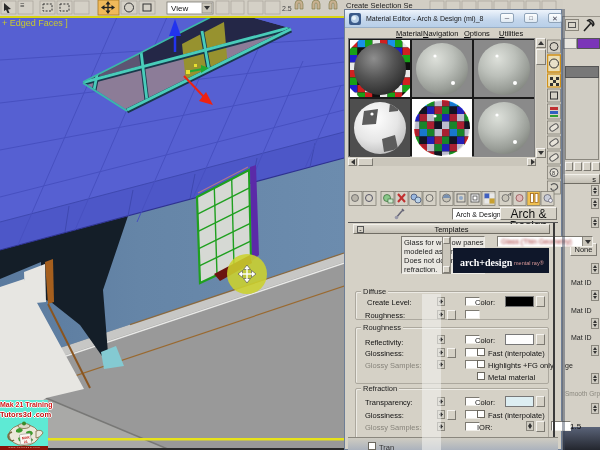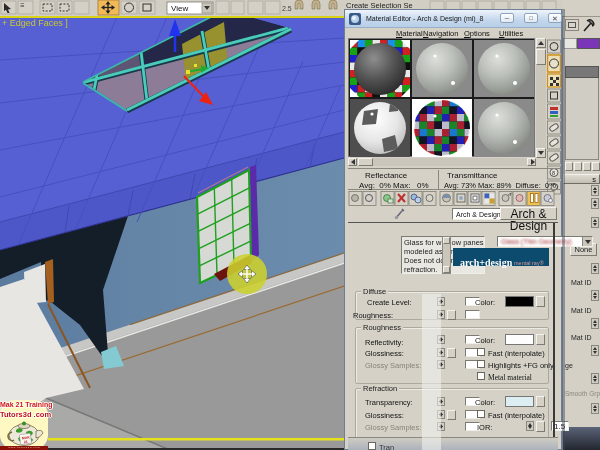--- a/index.html
+++ b/index.html
@@ -145,21 +145,21 @@
     <line x1="241" y1="274" x2="253" y2="274"></line>
   </g>
 
   <rect x="0" y="16" width="345" height="2" fill="#d8d414"></rect>
 
   <rect x="48" y="438" width="297" height="2.5" fill="#e6e21a"></rect>
   <rect x="0" y="448" width="345" height="2" fill="#2a2a2a"></rect>
   <text x="2" y="26" font-size="9" fill="#c9c92e">+ Edged Faces ]</text>
 </svg>
 
-<div class="abs" style="left:0;top:400px;width:48px;height:50px;background:#fef9c3;border-radius:15px;">
+<div class="abs" style="left:0;top:400px;width:48px;height:50px;background:#5eead4;">
   <div class="txt" style="left:0;top:1px;width:48px;text-align:center;font-size:7px;font-weight:bold;color:#d01818;text-shadow:-1px 0 0 #fff,1px 0 0 #fff,0 -1px 0 #fff,0 1px 0 #fff;">Mak 21 Training</div>
   <div class="txt" style="left:0;top:10px;width:48px;text-align:center;font-size:7.5px;font-weight:bold;color:#c01010;text-shadow:-1px 0 0 #fff,1px 0 0 #fff,0 -1px 0 #fff,0 1px 0 #fff;">Tutors3d .com</div>
   <svg class="abs" style="left:5px;top:19px;" width="40" height="27" viewBox="0 0 40 27">
     <ellipse cx="19" cy="16" rx="15" ry="10.5" fill="#ece8da" stroke="#7a6a40" stroke-width="0.8"></ellipse>
     <path d="M31,12 q6,-2 7,2 q-3,5 -7,5 z" fill="#ece8da" stroke="#7a6a40" stroke-width="0.8"></path>
     <path d="M7,13 q-6,2 -3,7 q3,3 5,1" fill="none" stroke="#7a6a40" stroke-width="1.6"></path>
     <ellipse cx="19" cy="7" rx="6" ry="2.5" fill="#dcd8c8" stroke="#7a6a40" stroke-width="0.8"></ellipse>
     <circle cx="19" cy="4.5" r="2" fill="#3a8a28"></circle>
     <path d="M11,11 q4,-4 7,0 q-2,4 -7,2 z" fill="#3f9a2d"></path>
     <path d="M21,13 q5,-3 7,1 q-2,4 -6,3 z" fill="#3f9a2d"></path>
@@ -448,27 +448,20 @@
   </div>
 
   <div class="abs" style="left:3px;top:148px;width:188px;height:8px;background:#cac6bb;">
     <div class="btn3d" style="left:0;top:0;width:9px;height:8px;"></div>
     <div class="btn3d" style="left:179px;top:0;width:9px;height:8px;"></div>
     <div class="btn3d" style="left:10px;top:0;width:15px;height:8px;"></div>
     <div class="abs" style="left:2.5px;top:1px;border-top:3px solid transparent;border-bottom:3px solid transparent;border-right:4px solid #333;"></div>
     <div class="abs" style="left:182.5px;top:1px;border-top:3px solid transparent;border-bottom:3px solid transparent;border-left:4px solid #333;"></div>
   </div>
 
-  <div class="abs" style="left:3px;top:158px;width:213px;height:22px;border-top:1px solid #8a877e;border-bottom:1px solid #8a877e;">
-    <div class="abs" style="left:90px;top:1px;width:1px;height:20px;background:#8a877e;"></div>
-    <div class="txt" style="left:17px;top:2px;font-size:8px;">Reflectance</div>
-    <div class="txt" style="left:11px;top:12px;font-size:8px;">Avg:&nbsp; 0% Max:&nbsp; &nbsp;0%</div>
-    <div class="txt" style="left:99px;top:2px;font-size:8px;">Transmittance</div>
-    <div class="txt" style="left:96px;top:12px;font-size:7.5px;">Avg: 73% Max: 89%&nbsp; Diffuse:&nbsp; 0%</div>
-  </div>
 
   <div class="abs" id="metb" style="left:3px;top:181px;width:213px;height:15px;">
     <svg width="213" height="15">
       <g fill="#d5d1c6" stroke="#767369" stroke-width="0.7">
         <rect x="1" y="0.5" width="13" height="14"></rect>
           <rect x="15" y="0.5" width="13" height="14"></rect>
         <rect x="33" y="0.5" width="13" height="14"></rect>
           <rect x="47" y="0.5" width="13" height="14"></rect>
           <rect x="61" y="0.5" width="13" height="14"></rect>
           <rect x="75" y="0.5" width="13" height="14"></rect>
@@ -541,48 +534,49 @@
   <div class="field" style="left:63px;top:198px;width:85px;height:12px;">
     <div class="txt" style="left:3px;top:2px;font-size:7px;">Arch &amp; Design (mi)_8</div>
     <div class="abs" style="left:73px;top:0;width:10px;height:10px;background:#cac6bb;border-left:1px solid #8a877e;">
       <div class="abs" style="left:2px;top:3px;border-left:3px solid transparent;border-right:3px solid transparent;border-top:4px solid #333;"></div>
     </div>
   </div>
   <div class="btn3d" style="left:155px;top:197px;width:57px;height:13px;font-size:12px;text-align:center;line-height:12px;">Arch &amp; Design</div>
 
   <div class="abs" style="left:3px;top:212px;width:210px;height:1px;background:#555;"></div>
 
+  <div class="roll" style="left:8px;top:214px;width:197px;line-height:9px;"><div class="minus">-</div>Templates</div>
   <div class="field" style="left:12px;top:226px;width:84px;height:38px;background:#e9e7e1;">
     <div class="abs" style="left:2px;top:1px;font-size:7.5px;line-height:9px;color:#222;white-space:nowrap;">Glass for window panes<br>modeled as single faces.<br>Does not do any<br>refraction.</div>
   </div>
   <div class="abs" style="left:97px;top:226px;width:9px;height:38px;background:#cac6bb;border:1px solid #8a877e;">
     <div class="btn3d" style="left:0;top:0;width:7px;height:7px;"></div>
     <div class="btn3d" style="left:0;top:29px;width:7px;height:7px;"></div>
   </div>
   <div class="field" style="left:108px;top:226px;width:96px;height:11px;">
     <div class="txt" style="left:3px;top:1px;font-size:7px;color:#a03030;filter:blur(1px);">Glass (Thin Geometry)</div>
     <div class="abs" style="left:84px;top:0;width:10px;height:9px;background:#cac6bb;border-left:1px solid #8a877e;">
       <div class="abs" style="left:2px;top:3px;border-left:3px solid transparent;border-right:3px solid transparent;border-top:4px solid #333;"></div>
     </div>
   </div>
-  <div class="abs" style="left:108px;top:238px;width:96px;height:18px;background:#0c4a6e;">
+  <div class="abs" style="left:108px;top:238px;width:96px;height:25px;background:#0f172a;">
     <div class="txt" style="left:7px;top:9px;font-family:'Liberation Serif',serif;font-size:10px;font-weight:bold;color:#fff;">arch+design</div>
     <div class="txt" style="left:61px;top:12px;font-size:5.5px;color:#d89898;">mental ray®</div>
   </div>
 
 
   <div class="grp" style="left:10px;top:281px;width:194px;height:29px;"></div>
   <div class="glbl" style="left:16px;top:277px;">Diffuse</div>
   <div class="txt" style="left:22px;top:288px;">Create Level:</div>
   <div class="field" style="left:76px;top:287px;width:15px;height:9px;"></div>
     <div class="spin" style="left:92px;top:287px;height:9px;"></div>
   <div class="txt" style="left:130px;top:288px;">Color:</div>
   <div class="abs" style="left:160px;top:286px;width:29px;height:11px;background:#000;border:1px solid #777;"></div>
   <div class="btn3d" style="left:191px;top:286px;width:9px;height:11px;"></div>
-  <div class="txt" style="left:8px;top:301px;">Roughness:</div>
+  <div class="txt" style="left:20px;top:301px;">Roughness:</div>
   <div class="field" style="left:76px;top:300px;width:15px;height:9px;"></div>
     <div class="spin" style="left:92px;top:300px;height:9px;"></div>
   <div class="btn3d" style="left:102px;top:300px;width:9px;height:10px;"></div>
 
   <div class="grp" style="left:10px;top:317px;width:194px;height:57px;"></div>
   <div class="glbl" style="left:16px;top:313px;">Roughness</div>
   <div class="txt" style="left:20px;top:328px;">Reflectivity:</div>
   <div class="field" style="left:76px;top:325px;width:15px;height:9px;"></div>
     <div class="spin" style="left:92px;top:325px;height:9px;"></div>
   <div class="txt" style="left:130px;top:326px;">Color:</div>
@@ -593,41 +587,41 @@
     <div class="spin" style="left:92px;top:338px;height:9px;"></div>
   <div class="btn3d" style="left:102px;top:338px;width:9px;height:10px;"></div>
   <div class="cb" style="left:132px;top:338px;"></div>
     <div class="txt" style="left:143px;top:339px;">Fast (interpolate)</div>
   <div class="txt" style="left:20px;top:351px;color:#88857c;">Glossy Samples:</div>
   <div class="field" style="left:76px;top:350px;width:15px;height:9px;"></div>
     <div class="spin" style="left:92px;top:350px;height:9px;"></div>
   <div class="cb" style="left:132px;top:350px;"></div>
     <div class="txt" style="left:143px;top:351px;">Highlights +FG only</div>
   <div class="cb" style="left:132px;top:362px;"></div>
-    <div class="txt" style="left:143px;top:363px;font-family:Liberation Serif, serif;">Metal material</div>
+    <div class="txt" style="left:143px;top:363px;">Metal material</div>
 
   <div class="grp" style="left:10px;top:378px;width:194px;height:56px;"></div>
   <div class="glbl" style="left:16px;top:374px;">Refraction</div>
   <div class="txt" style="left:20px;top:388px;">Transparency:</div>
   <div class="field" style="left:76px;top:387px;width:15px;height:9px;"></div>
     <div class="spin" style="left:92px;top:387px;height:9px;"></div>
   <div class="txt" style="left:130px;top:388px;">Color:</div>
   <div class="abs" style="left:160px;top:386px;width:29px;height:11px;background:#ddeef2;border:1px solid #777;"></div>
   <div class="btn3d" style="left:191px;top:386px;width:9px;height:11px;"></div>
   <div class="txt" style="left:20px;top:401px;">Glossiness:</div>
   <div class="field" style="left:76px;top:400px;width:15px;height:9px;"></div>
     <div class="spin" style="left:92px;top:400px;height:9px;"></div>
   <div class="btn3d" style="left:102px;top:400px;width:9px;height:10px;"></div>
   <div class="cb" style="left:132px;top:400px;"></div>
     <div class="txt" style="left:143px;top:401px;">Fast (interpolate)</div>
   <div class="txt" style="left:20px;top:413px;color:#88857c;">Glossy Samples:</div>
   <div class="field" style="left:76px;top:412px;width:15px;height:9px;"></div>
     <div class="spin" style="left:92px;top:412px;height:9px;"></div>
   <div class="txt" style="left:132px;top:413px;">IOR:</div>
-  <div class="field" style="left:162px;top:411px;width:18px;height:10px;font-size:8px;padding-left:2px;">1.5</div>
+  <div class="field" style="left:162px;top:411px;width:18px;height:10px;font-size:8px;padding-left:18px;">1.5</div>
     <div class="spin" style="left:181px;top:411px;height:10px;"></div>
   <div class="btn3d" style="left:191px;top:411px;width:9px;height:11px;"></div>
 
   <div class="abs" style="left:208px;top:213px;width:2px;height:216px;background:#3a3a3a;"></div>
 
   <div class="abs" style="left:3px;top:427px;width:210px;height:1px;background:#8a877e;"></div>
   <div class="abs" style="left:3px;top:428px;width:210px;height:13px;background:linear-gradient(#cfccc2,#a8b0bc);">
     <div class="cb" style="left:20px;top:4px;"></div>
       <div class="txt" style="left:31px;top:5px;color:#333;">Tran</div>
   </div>

